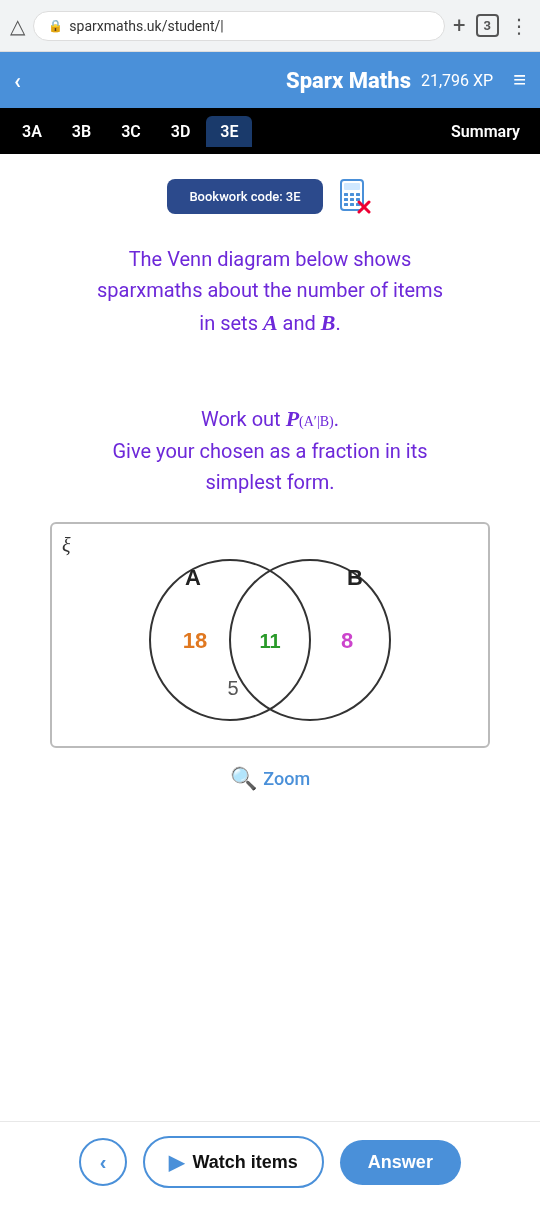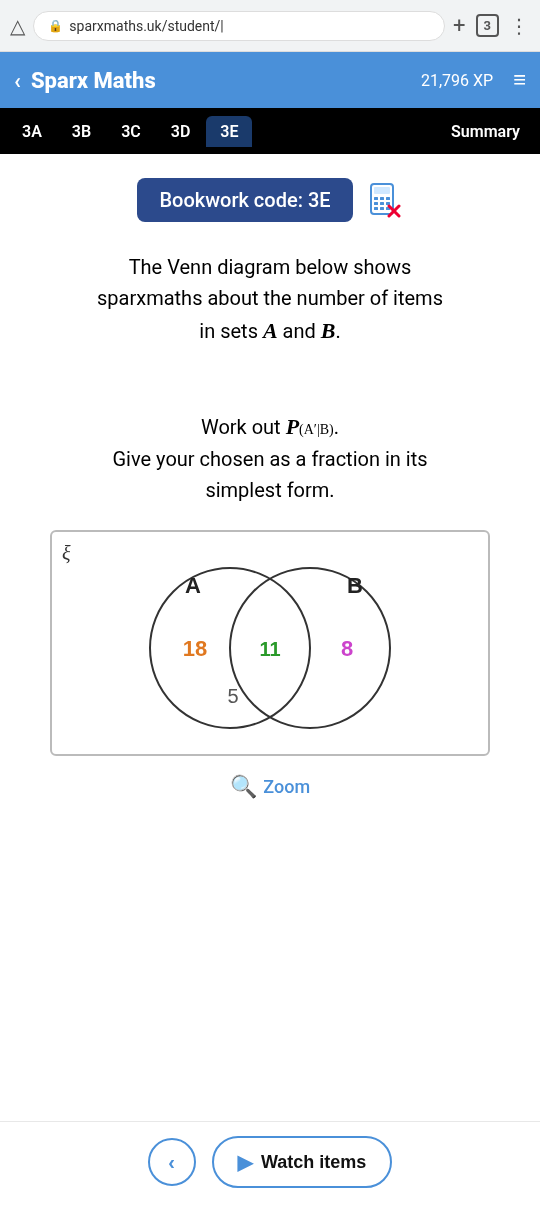--- a/index.html
+++ b/index.html
@@ -60,20 +60,21 @@
       color: #fff;
       font-size: 22px;
       font-weight: bold;
       cursor: pointer;
     }
     .header-title {
       flex: 1;
       color: #fff;
       font-size: 22px;
       font-weight: 800;
+      text-align: right;
     }
     .header-xp {
       color: #fff;
       font-size: 16px;
       font-weight: 400;
       margin-right: 10px;
     }
     .header-menu {
       color: #fff;
       font-size: 22px;
@@ -124,40 +125,40 @@
       display: flex;
       align-items: center;
       gap: 14px;
       margin-bottom: 30px;
     }
     .bookwork-code {
       background: #2c4a8c;
       color: #fff;
       border-radius: 8px;
       padding: 10px 22px;
-      font-size: 20px;
+      font-size: 13px;
       font-weight: 500;
     }
     .calc-icon {
       font-size: 28px;
       position: relative;
       display: inline-flex;
       align-items: center;
     }
     .calc-icon svg {
       width: 36px;
       height: 36px;
     }
 
     
     .question-text {
       text-align: center;
       font-size: 20px;
       line-height: 1.55;
-      color: #000000;
+      color: #6d28d9;
       margin-bottom: 24px;
       max-width: 480px;
     }
     .question-text .math {
       font-style: italic;
       font-family: 'Times New Roman', serif;
     }
 
     
     .venn-container {
@@ -352,15 +353,18 @@
 </div>
 
 <div class="bottom-bar">
   <button class="back-btn">
     <span>‹</span>
   </button>
   <button class="watch-video-btn">
     <span style="color:#4a90d9; font-size:20px;">▶</span>
     <span>Watch items</span>
   </button>
+  <button class="answer-btn">
+    <span>Answer</span>
+  </button>
 </div>
 
 <div style="height: 100px;"></div>
 
 </body></html>

